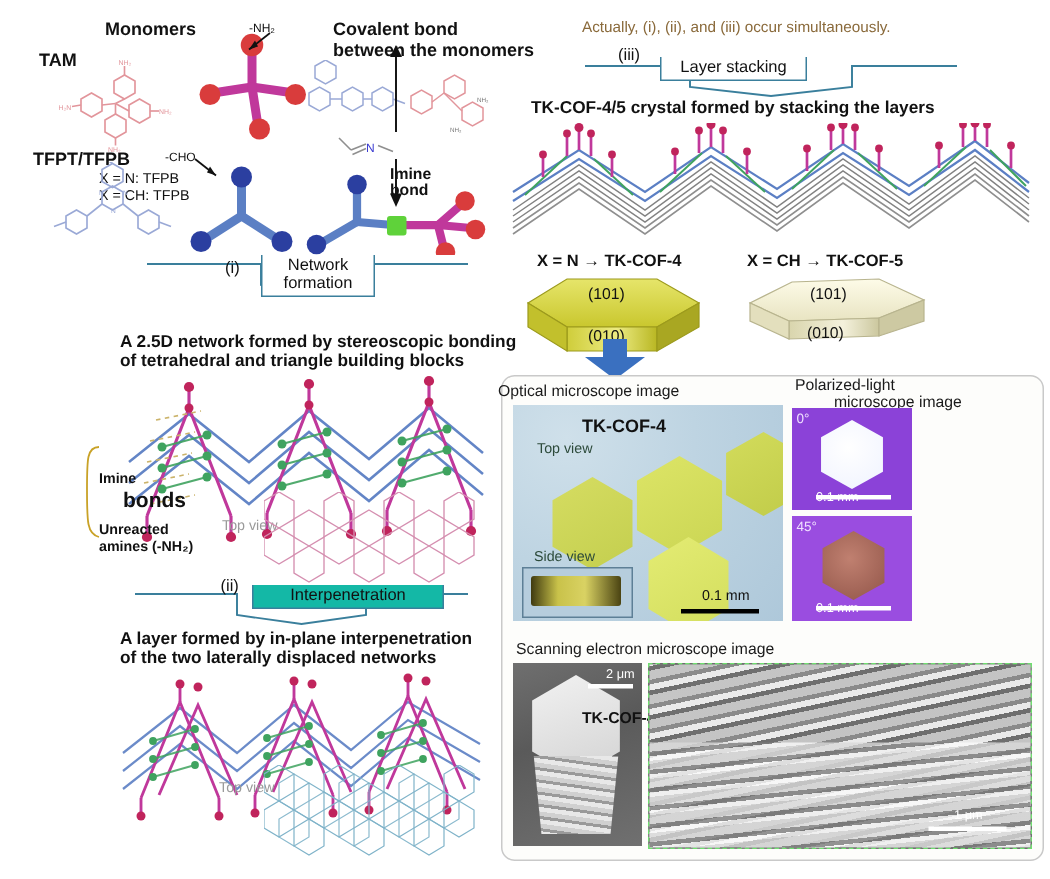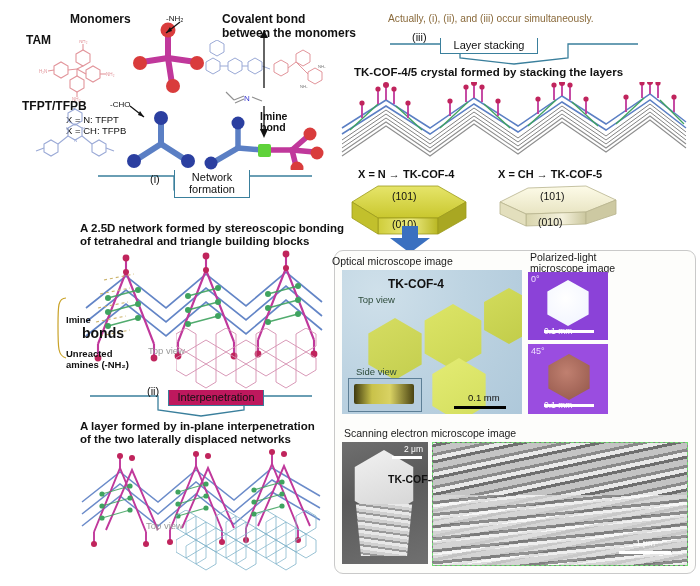--- a/index.html
+++ b/index.html
@@ -45,21 +45,21 @@
 
 <div class="abs h-bold-lg" style="left:70px;top:12px;">Monomers</div>
 
 <div class="abs h-bold-lg" style="left:26px;top:33px;">TAM</div>
 
 <div class="abs h-bold-lg" style="left:22px;top:99px;">TFPT/TFPB</div>
 
 <div class="abs" style="left:166px;top:14px;font-size:8px;color:#111;">-NH₂</div>
 <div class="abs" style="left:110px;top:100px;font-size:8px;color:#111;">-CHO</div>
 
-<div class="abs" style="left:66px;top:114px;font-size:9.5px;">X = N: TFPT</div>
+<div class="abs" style="left:66px;top:114px;font-size:9.5px;">X = N: TFPB</div>
 <div class="abs" style="left:66px;top:125px;font-size:9.5px;">X = CH: TFPB</div>
 
 <svg class="abs" style="left:24px;top:40px;" width="110" height="62" viewBox="0 0 110 62">
   <g stroke="#e2959b" fill="none" stroke-width="1.1">
     <polygon points="52,14 59,10 66,14 66,22 59,26 52,22"></polygon>
     <polygon points="30,26 37,22 44,26 44,34 37,38 30,34"></polygon>
     <polygon points="62,30 69,26 76,30 76,38 69,42 62,38"></polygon>
     <polygon points="46,40 53,36 60,40 60,48 53,52 46,48"></polygon>
     <line x1="53" y1="29" x2="59" y2="26"></line>
       <line x1="53" y1="29" x2="44" y2="30"></line>
@@ -326,21 +326,21 @@
   </g>
 </svg>
 
 <div class="vshape" style="left:88px;top:392px;">
   <svg width="226" height="26" viewBox="0 0 226 26">
     <path d="M2,4 L70,4 L70,18 L113,24 L156,18 L156,4 L224,4" fill="none" stroke="#3a7f9c" stroke-width="1.3"></path>
   </svg>
 </div>
 <div class="abs" style="left:147px;top:385px;font-size:11px;">(ii)</div>
 <div class="abs" style="left:168px;top:390px;width:92px;border:1.3px solid #3a7f9c;border-top:none;
-            background:#be185d;padding:1px 1px 2px;text-align:center;">
+            background:#14b8a6;padding:1px 17px 2px;text-align:center;">
   <div style="font-size:11px;line-height:12px;">Interpenetration</div>
 </div>
 
 <div class="abs h-bold" style="left:80px;top:420px;">A layer formed by in-plane interpenetration</div>
 <div class="abs h-bold" style="left:80px;top:433px;">of the two laterally displaced networks</div>
 
 <svg class="abs" style="left:74px;top:446px;" width="254" height="104" viewBox="0 0 254 104">
   <g stroke="#5b7fc4" stroke-width="1.5" fill="none" opacity="0.9">
     <path d="M8,56 L46,26 L84,56 L122,24 L160,54 L198,22 L246,50"></path>
     <path d="M8,68 L46,38 L84,68 L122,36 L160,66 L198,34 L246,62"></path>
@@ -576,21 +576,21 @@
 <div class="abs" style="left:538px;top:216px;font-size:10.5px;">(010)</div>
 
 <svg class="abs" style="left:388px;top:226px;" width="44" height="28" viewBox="0 0 44 28">
   <polygon points="14,0 30,0 30,12 42,12 22,27 2,12 14,12" fill="#3a70c0"></polygon>
 </svg>
 
 <div id="results-panel"></div>
 
 <div class="abs panel-label" style="left:332px;top:256px;">Optical microscope image</div>
 <div class="abs panel-label" style="left:530px;top:252px;">Polarized-light</div>
-<div class="abs panel-label" style="left:530px;top:263px;">microscope image</div>
+<div class="abs panel-label" style="left:556px;top:263px;">microscope image</div>
 
 <div class="img-frame optical" style="left:342px;top:270px;width:180px;height:144px;">
   <div class="hex-pt" style="left:22px;top:48px;width:62px;height:62px;background:linear-gradient(150deg,#d6dd62,#c3ce4e);"></div>
   <div class="hex-pt" style="left:78px;top:34px;width:66px;height:66px;background:linear-gradient(150deg,#dde567,#cad553);"></div>
   <div class="hex-pt" style="left:138px;top:18px;width:58px;height:56px;background:linear-gradient(150deg,#d3dc5c,#c0cb48);"></div>
   <div class="hex-pt" style="left:86px;top:88px;width:62px;height:64px;background:linear-gradient(150deg,#e4ec74,#d2dd5c);"></div>
   <div class="abs" style="left:6px;top:108px;width:72px;height:32px;background:#b6cddd;border:1.1px solid #5d7f96;"></div>
   <div class="abs" style="left:12px;top:114px;width:60px;height:20px;border-radius:2px;
               background:linear-gradient(90deg,#3f3a10,#c9c24a 30%,#d9d263 60%,#4a4312);"></div>
   <div class="scalebar-dark" style="left:112px;top:136px;width:52px;"></div>

